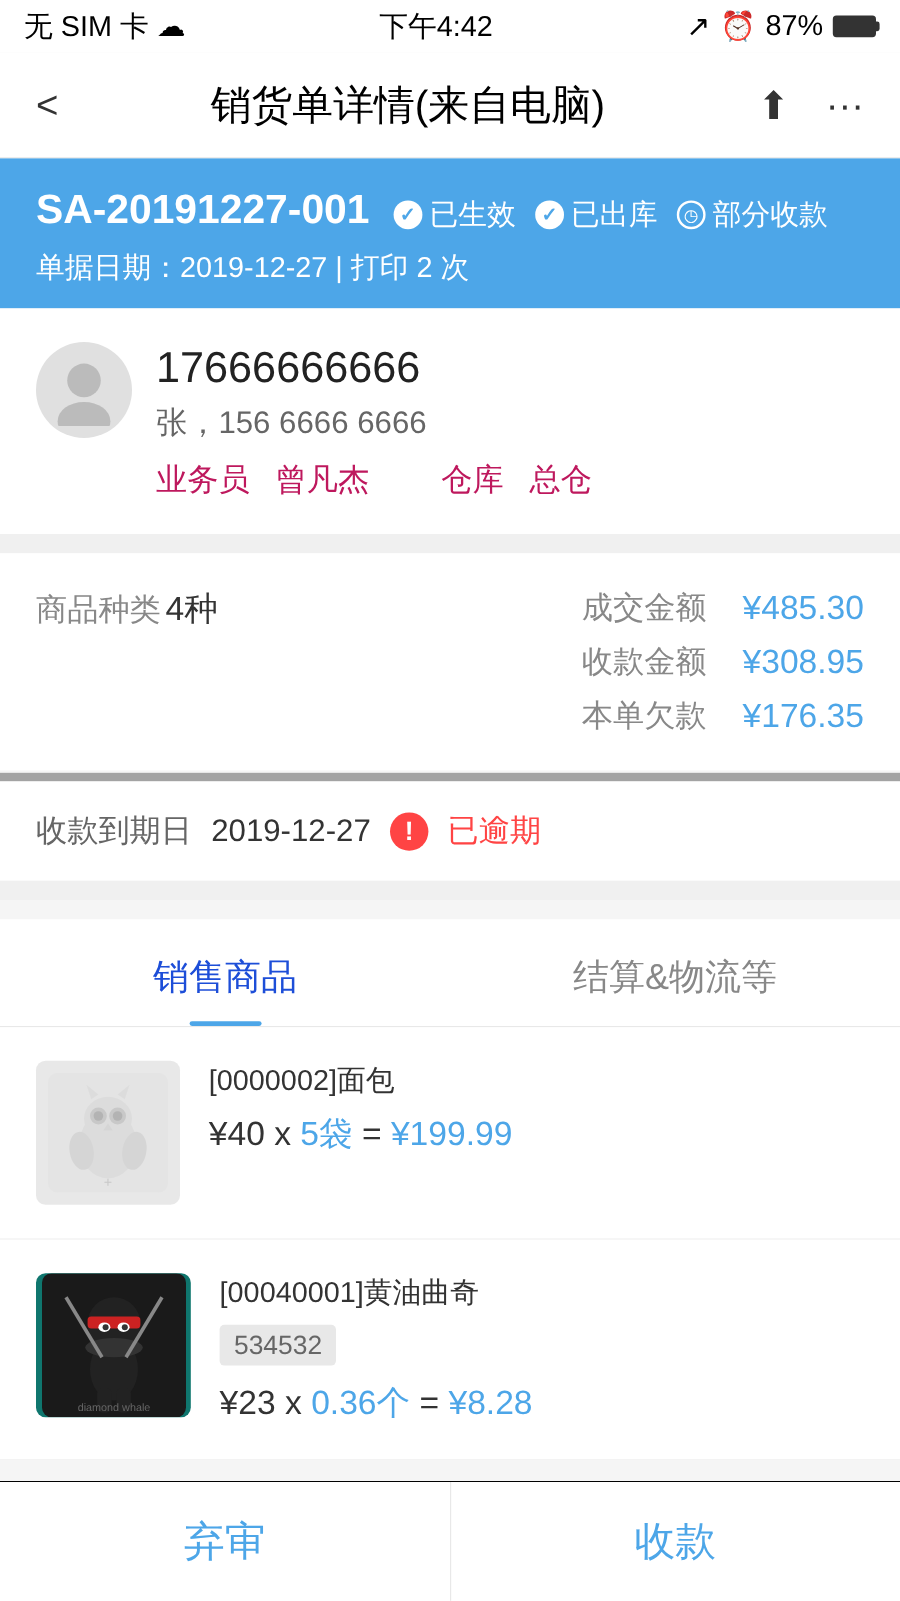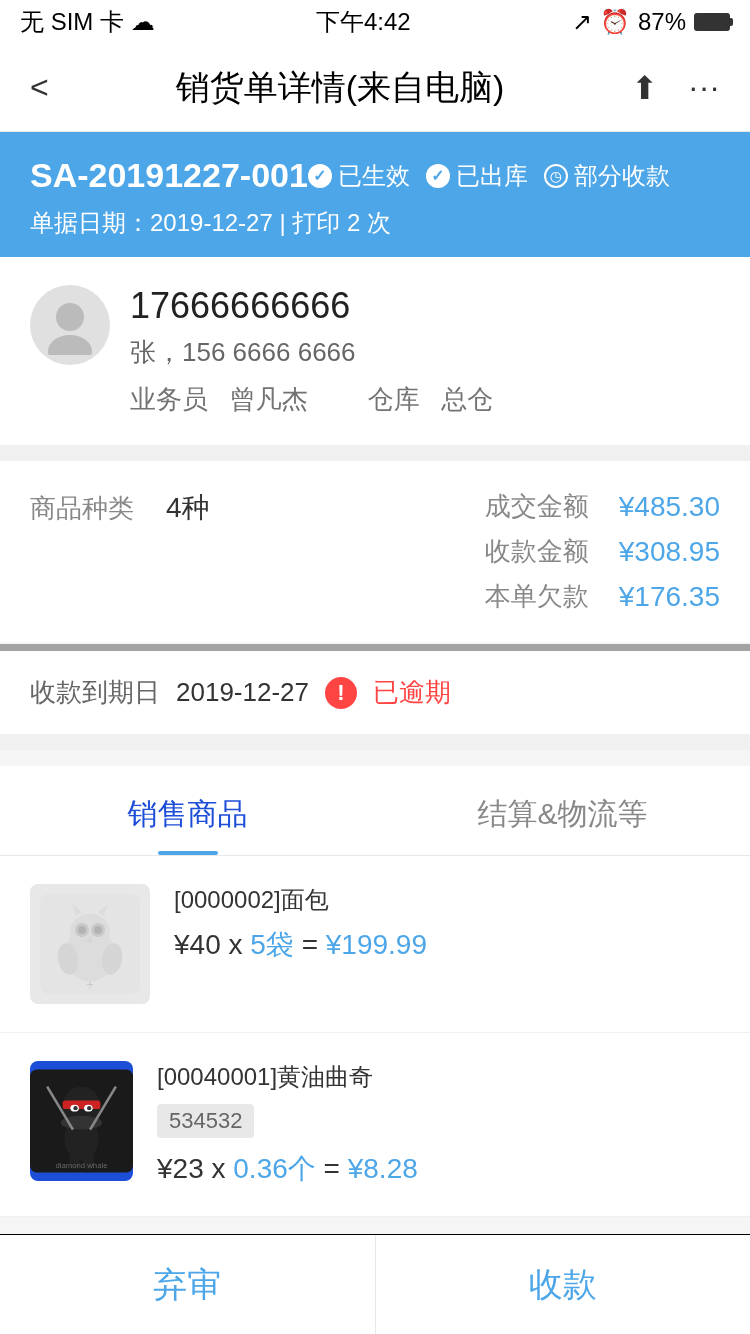--- a/index.html
+++ b/index.html
@@ -48,21 +48,22 @@
     }
     .nav-right { display: flex; align-items: center; gap: 30px; }
 
     
     .order-header {
       background: #4da6e8;
       padding: 24px 30px 18px;
     }
     .order-number-row {
       display: flex;
-      align-items: center;
+      align-items: flex-end;
+      gap: 20px;
       margin-bottom: 12px;
     }
     .order-number {
       font-size: 34px;
       font-weight: bold;
       color: #fff;
     }
     .status-badges {
       display: flex;
       gap: 16px;
@@ -128,21 +129,21 @@
       color: #222;
       margin-bottom: 8px;
     }
     .customer-detail {
       font-size: 26px;
       color: #666;
       margin-bottom: 12px;
     }
     .customer-staff {
       font-size: 26px;
-      color: #737373;
+      color: #be185d;
       display: flex;
       gap: 60px;
     }
 
     
     .divider {
       height: 16px;
       background: #f0f0f0;
     }
 
@@ -152,21 +153,21 @@
       padding: 28px 30px;
     }
     .stats-row {
       display: flex;
       justify-content: space-between;
       align-items: flex-start;
     }
     .stats-left {
       display: flex;
       align-items: center;
-      gap: 32px;
+      gap: 4px;
     }
     .stats-label {
       font-size: 26px;
       color: #888;
     }
     .stats-value {
       font-size: 28px;
       color: #333;
     }
     .stats-right {
@@ -265,23 +266,23 @@
       background: #fff;
     }
     .product-item {
       display: flex;
       align-items: flex-start;
       padding: 28px 30px;
       gap: 24px;
       border-bottom: 1px solid #f0f0f0;
     }
     .product-thumb {
-      width: 103px;
+      width: 129px;
       height: 120px;
-      background: #1d4ed8;
+      background: #0f766e;
       border-radius: 8px;
       flex-shrink: 0;
       overflow: hidden;
       display: flex;
       align-items: flex-start;
       justify-content: center;
     }
     .product-thumb-owl {
       width: 120px;
       height: 120px;

